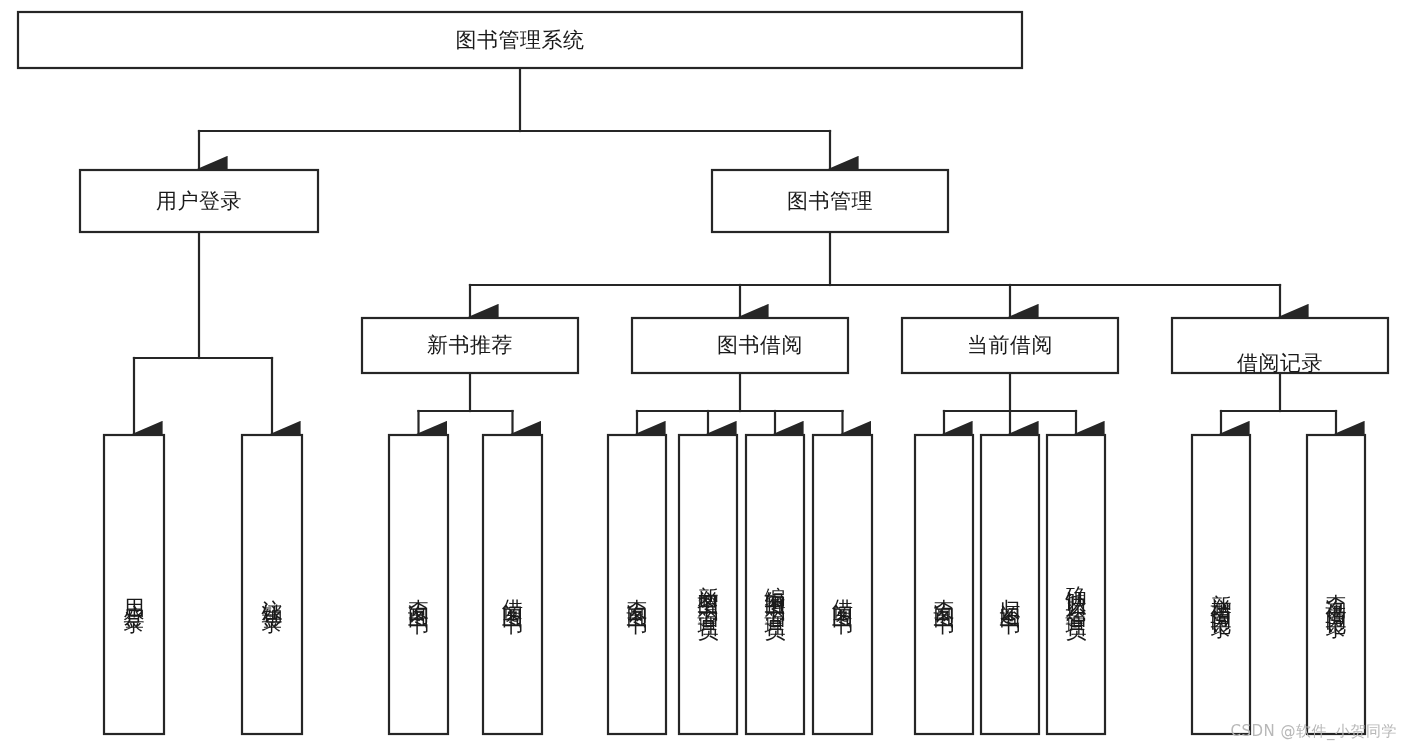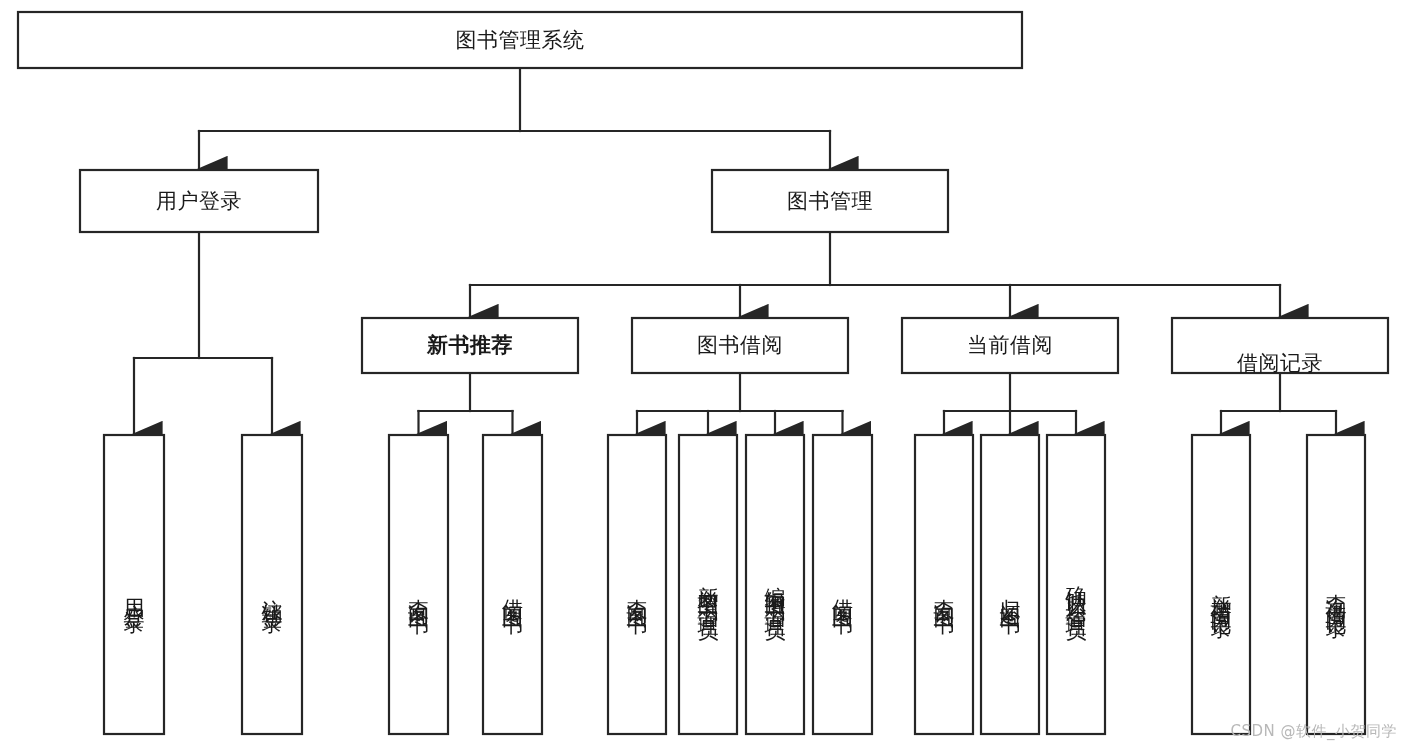--- a/index.html
+++ b/index.html
@@ -137,22 +137,22 @@
         <rect x="1047" y="435" width="58" height="299" class="node-box"></rect>
         <rect x="1192" y="435" width="58" height="299" class="node-box"></rect>
         <rect x="1307" y="435" width="58" height="299" class="node-box"></rect>
       </g>
   </svg>
 
   <div id="labels">
       <div class="node-label" style="left: 18px; top: 12px; width: 1004px; height: 56px;">图书管理系统</div>
       <div class="node-label" style="left: 80px; top: 170px; width: 238px; height: 62px;">用户登录</div>
       <div class="node-label" style="left: 712px; top: 170px; width: 236px; height: 62px;">图书管理</div>
-      <div class="node-label" style="left: 362px; top: 318px; width: 216px; height: 55px; font-weight: bold;">新书推荐</div>
-      <div class="node-label" style="left: 632px; top: 318px; width: 216px; height: 55px;">图书借阅</div>
+      <div class="node-label" style="left: 362px; top: 318px; width: 216px; height: 55px;">新书推荐</div>
+      <div class="node-label" style="left: 652px; top: 318px; width: 216px; height: 55px;">图书借阅</div>
       <div class="node-label" style="left: 902px; top: 318px; width: 216px; height: 55px; text-align: right;">当前借阅</div>
       <div class="node-label" style="left: 1172px; top: 336px; width: 216px; height: 55px;">借阅记录</div>
       <div class="node-label vertical" style="left: 104px; top: 435px; width: 60px; height: 299px; align-items: center; justify-content: center; padding-top: 14px; box-sizing: border-box;">用户登录</div>
       <div class="node-label vertical" style="left: 242px; top: 435px; width: 60px; height: 299px; align-items: center; justify-content: center; padding-top: 14px; box-sizing: border-box;">注销登录</div>
       <div class="node-label vertical" style="left: 389px; top: 435px; width: 59px; height: 299px; align-items: center; justify-content: center; padding-top: 14px; box-sizing: border-box;">查询图书</div>
       <div class="node-label vertical" style="left: 483px; top: 435px; width: 59px; height: 299px; align-items: center; justify-content: center; padding-top: 14px; box-sizing: border-box;">借阅图书</div>
       <div class="node-label vertical" style="left: 608px; top: 435px; width: 58px; height: 299px; align-items: center; justify-content: center; padding-top: 14px; box-sizing: border-box;">查询图书</div>
       <div class="node-label vertical" style="left: 679px; top: 435px; width: 58px; height: 299px; align-items: center; justify-content: center; padding-top: 14px; box-sizing: border-box;">新增图书（管理员）</div>
       <div class="node-label vertical" style="left: 746px; top: 435px; width: 58px; height: 299px; align-items: center; justify-content: center; padding-top: 14px; box-sizing: border-box;">编辑图书（管理员）</div>
       <div class="node-label vertical" style="left: 813px; top: 435px; width: 59px; height: 299px; align-items: center; justify-content: center; padding-top: 14px; box-sizing: border-box;">借阅图书</div>

